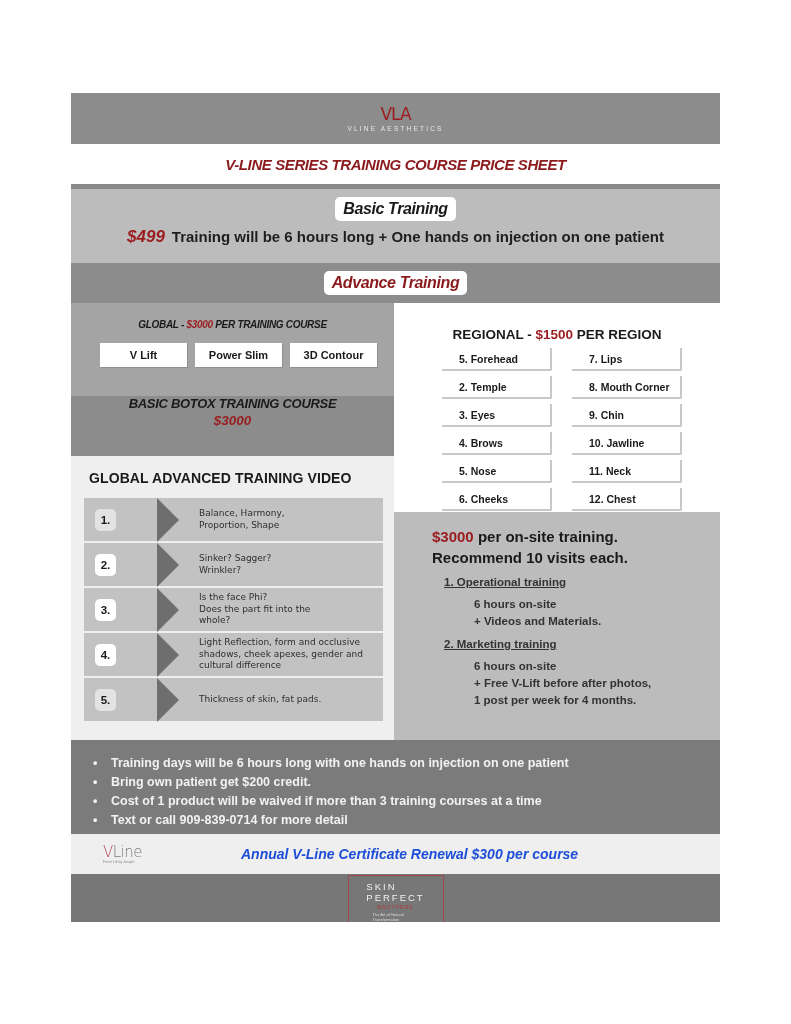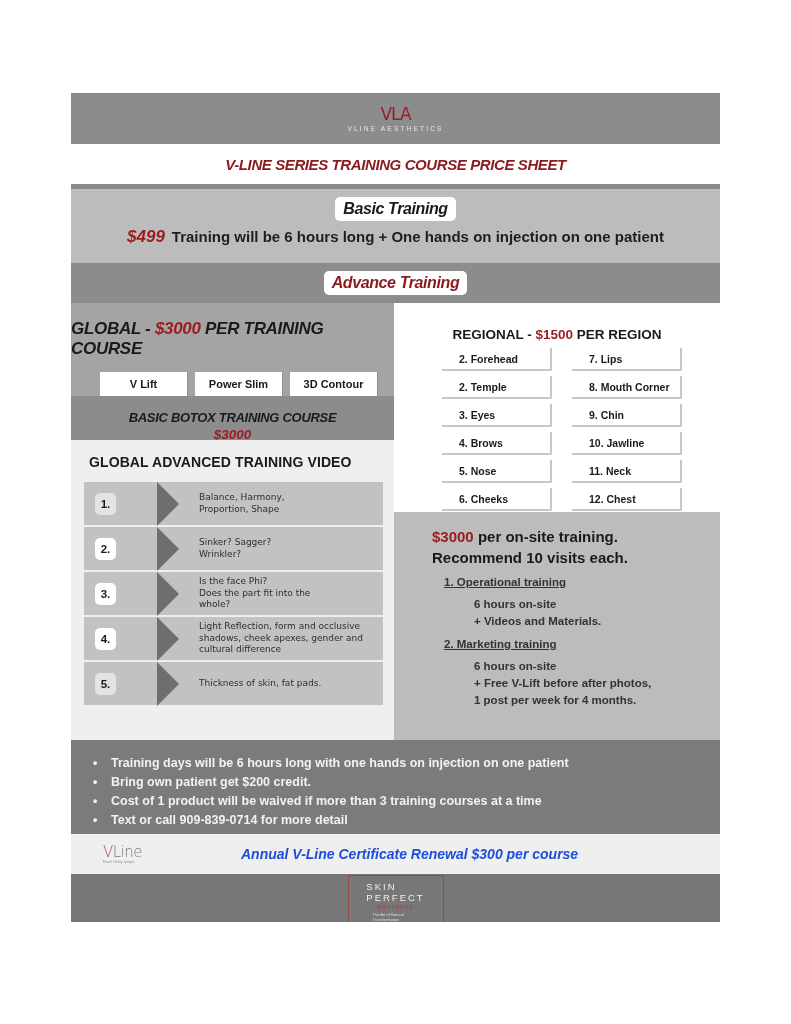--- a/index.html
+++ b/index.html
@@ -25,26 +25,26 @@
 
   .advance { height: 40px; background: #8c8c8c; display: flex; align-items: center; justify-content: center; }
   .advance .pill { margin-top: 0; color: #8b1a1c; font-size: 16px; }
 
   
   .cols { display: flex; height: 437px; }
   .col-left { width: 323px; display: flex; flex-direction: column; }
   .col-right { width: 326px; display: flex; flex-direction: column; }
 
   .global { height: 93px; background: #a4a4a4; padding-top: 16px; }
-  .global-title { text-align: left; font-size: 17px; font-weight: bold; font-style: italic; letter-spacing: -0.3px; }
+  .global-title { text-align: center; font-size: 10px; font-weight: bold; font-style: italic; letter-spacing: -0.3px; }
   .global-title .red { color: #9b1c1f; }
   .chips { display: flex; justify-content: center; gap: 8px; margin-top: 13px; padding-left: 12px; }
   .chip { background: #fff; width: 87px; height: 24px; display: flex; align-items: center; justify-content: center; font-size: 11px; font-weight: bold; box-shadow: 1px 1px 0 #8e8e8e; }
 
-  .botox { height: 44px; background: #8c8c8c; text-align: center; padding-top: 14px; }
+  .botox { height: 60px; background: #8c8c8c; text-align: center; }
   .botox-title { font-size: 13px; font-weight: bold; font-style: italic; letter-spacing: -0.3px; }
   .botox-price { font-size: 13.5px; font-weight: bold; font-style: italic; color: #9b1c1f; margin-top: 2px; }
 
   .video { flex: 1; background: #efefef; padding-top: 14px; }
   .video-title { font-size: 14px; font-weight: bold; padding-left: 18px; letter-spacing: 0.1px; }
   .video-list { margin: 12px 0 0 13px; width: 299px; }
   .vrow { height: 45px; background: #c2c2c2; display: flex; border-bottom: 2px solid #efefef; position: relative; }
   .vnum-cell { width: 73px; display: flex; align-items: center; padding-left: 11px; }
   .vnum { background: #e3e3e3; border-radius: 5px; width: 21px; height: 22px; display: flex; align-items: center; justify-content: center; font-size: 11.5px; font-weight: bold; }
   .vnum.white { background: #fff; }
@@ -173,21 +173,21 @@
         </div>
       </div>
     </div>
 
     <div class="col-right">
       <div class="regional">
         <div class="reg-title">
           <span>REGIONAL - </span><span class="red">$1500</span><span> PER REGION</span>
         </div>
         <div class="reg-grid">
-          <div class="reg-item">2. Forehead</div>
+          <div class="reg-item">5. Forehead</div>
           <div class="reg-item">7. Lips</div>
           <div class="reg-item">2. Temple</div>
           <div class="reg-item">8. Mouth Corner</div>
           <div class="reg-item">3. Eyes</div>
           <div class="reg-item">9. Chin</div>
           <div class="reg-item">4. Brows</div>
           <div class="reg-item">10. Jawline</div>
           <div class="reg-item">5. Nose</div>
           <div class="reg-item">11. Neck</div>
           <div class="reg-item">6. Cheeks</div>

